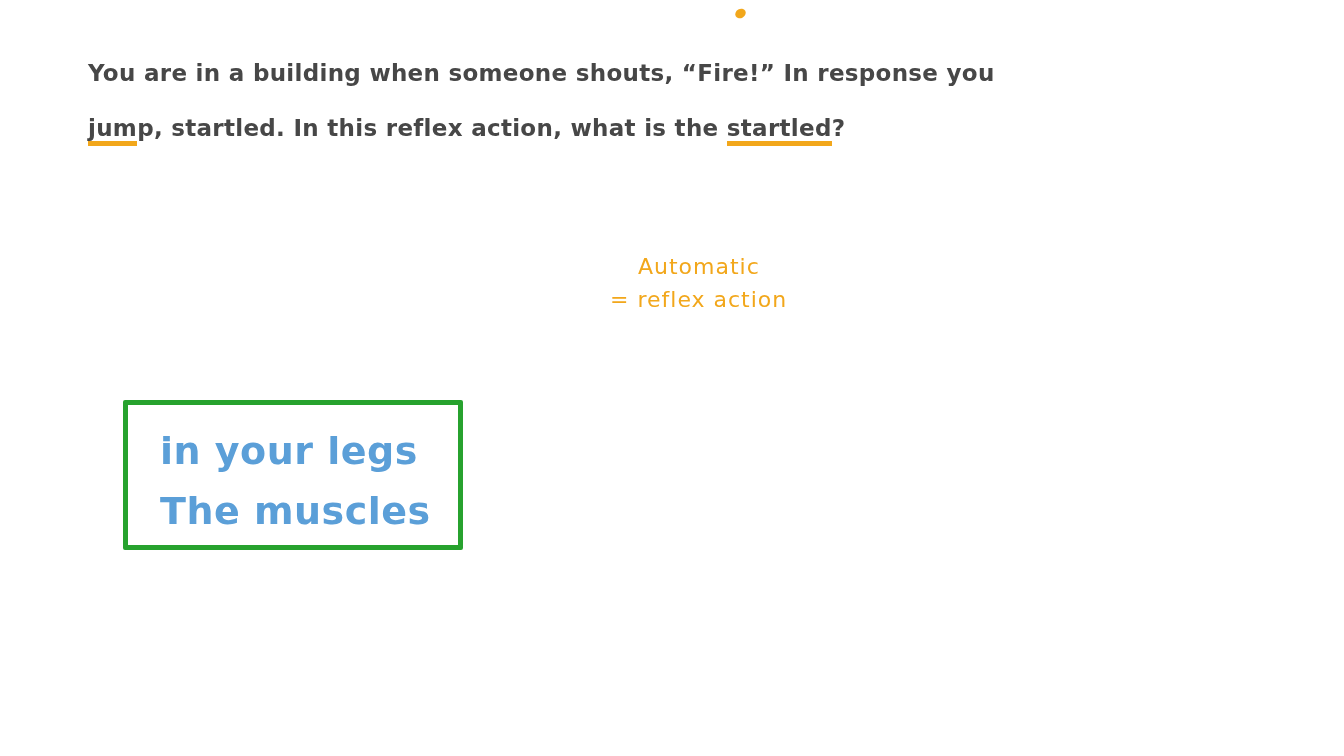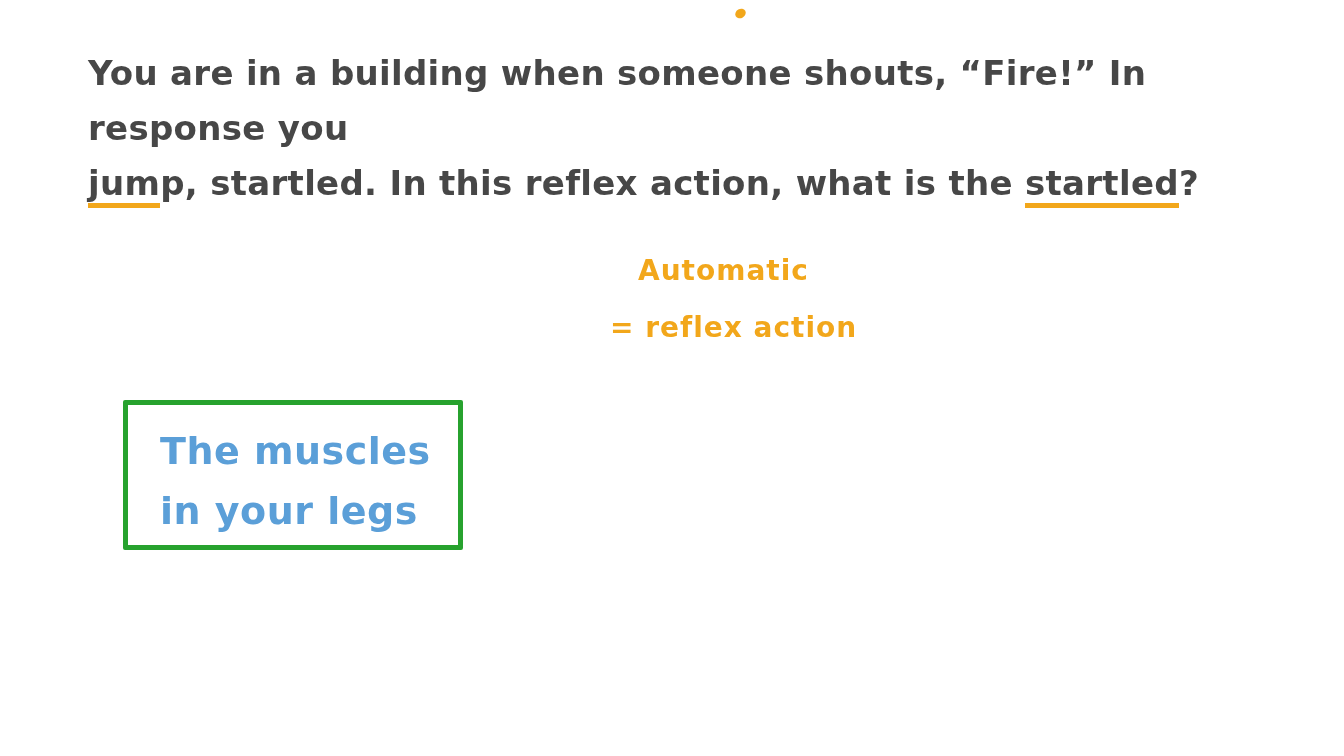--- a/index.html
+++ b/index.html
@@ -21,41 +21,41 @@
     position: relative;
     width: 1344px;
     height: 756px;
     background: var(--paper);
   }
   .question {
     position: absolute;
     left: 88px;
     top: 46px;
     width: 1210px;
-    font-size: 34px;
+    font-size: 23px;
     line-height: 55px;
     font-weight: 700;
     color: var(--ink);
     letter-spacing: 0.3px;
   }
   .u-orange {
     border-bottom: 5px solid var(--orange);
     padding-bottom: 0;
   }
   .annotation {
     position: absolute;
     left: 610px;
     top: 254px;
     color: var(--orange);
-    font-size: 28px;
-    font-weight: 700;
+    font-size: 22px;
+    font-weight: 400;
     letter-spacing: 1px;
   }
   .annotation .line1 { margin-left: 28px; }
-  .annotation .line2 { margin-top: 24px; }
+  .annotation .line2 { margin-top: 8px; }
   .answer-box {
     position: absolute;
     left: 123px;
     top: 400px;
     width: 340px;
     height: 150px;
     border: 5px solid var(--green);
     border-radius: 2px;
     padding: 16px 0 0 32px;
   }
@@ -89,18 +89,18 @@
     <div><span class="u-orange">jum</span><span>p, startled. In this reflex action, what is the </span><span class="u-orange">startled</span><span>?</span></div>
   </div>
 
   <div class="annotation">
     <div class="line1">Automatic</div>
     <div class="line2">= reflex action</div>
   </div>
 
   <div class="answer-box">
     <div class="answer-text">
+      <div>in your legs</div>
       <div>The muscles</div>
-      <div>in your legs</div>
     </div>
   </div>
 
 </div>
 
 </body></html>

